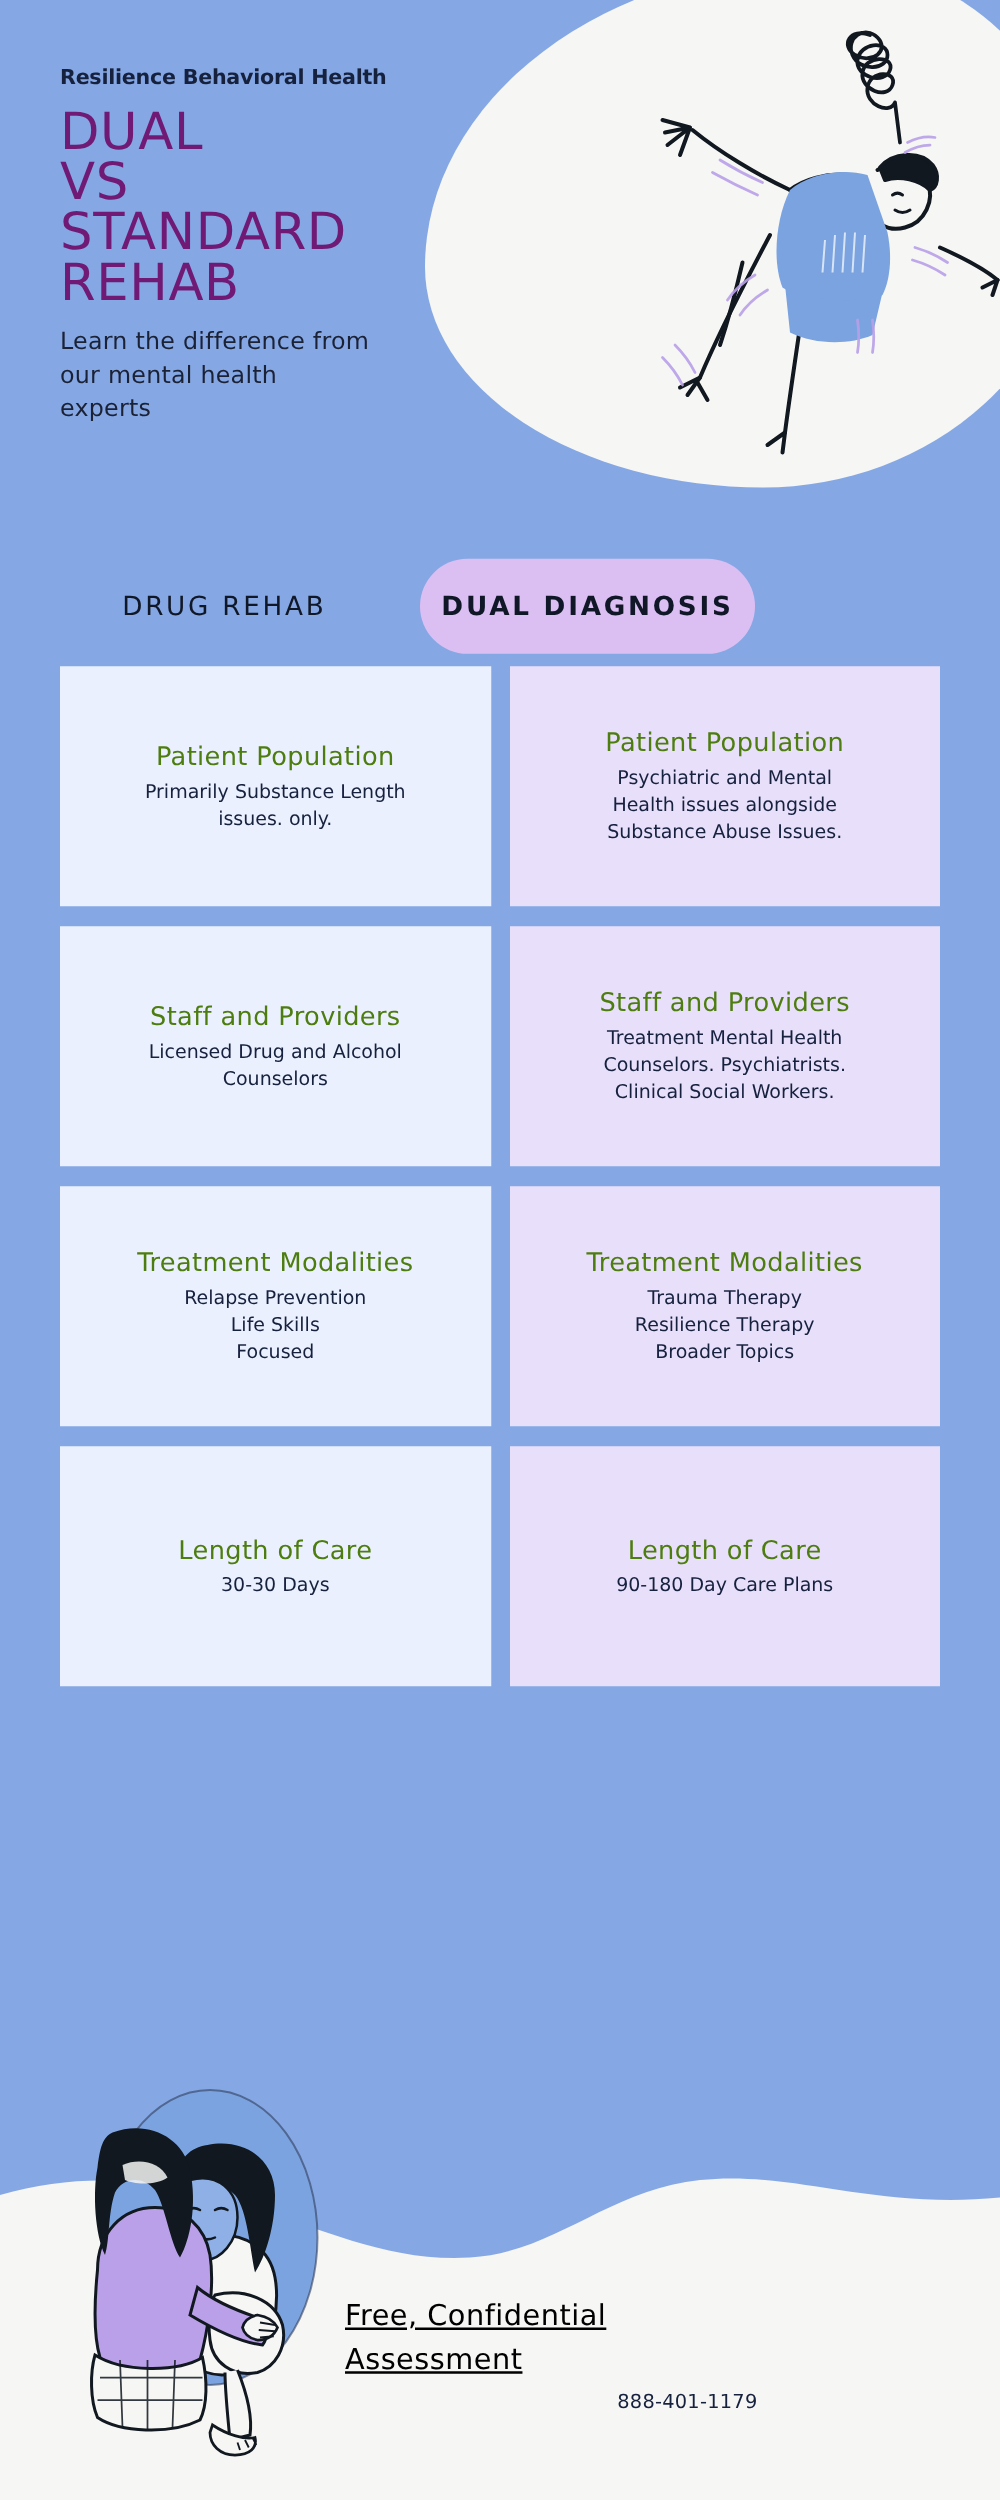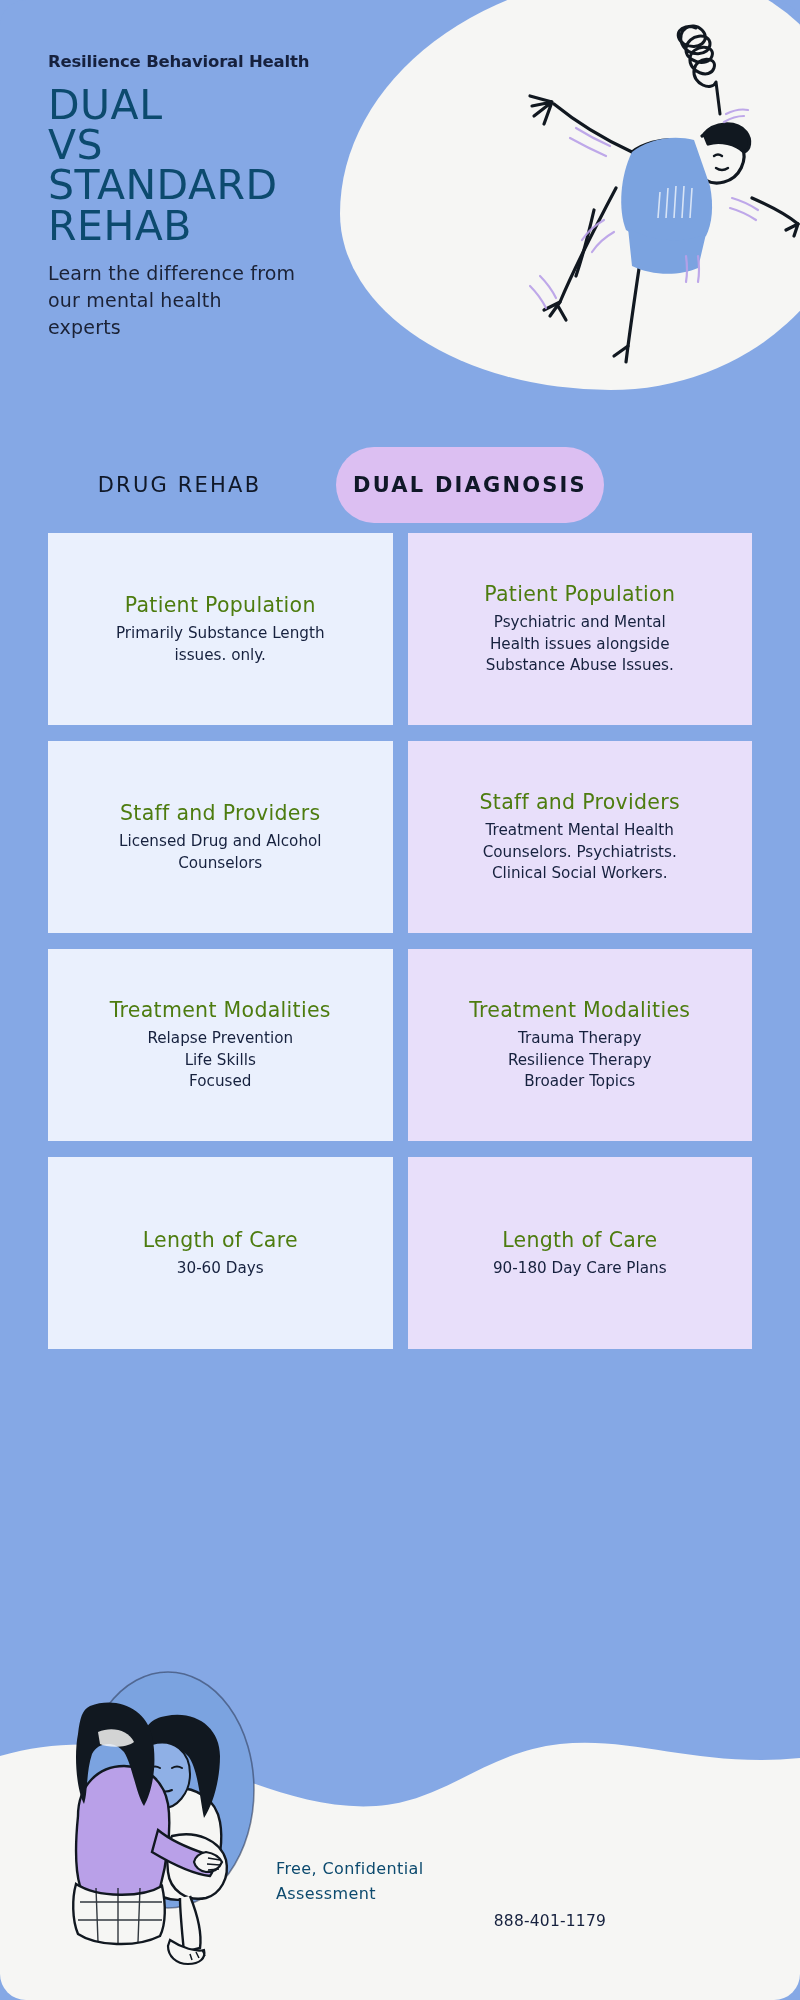--- a/index.html
+++ b/index.html
@@ -11,21 +11,20 @@
     font-family:"DejaVu Sans", sans-serif;
     overflow:hidden;
   }
 
   #infographic {
     position:relative;
     width:800px;
     height:2000px;
     background:#85a8e5;
     overflow:hidden;
-    border-radius:26px;
   }
 
   
   .hero-blob {
     position:absolute;
     top:-30px;
     right:-60px;
     width:520px;
     height:420px;
     background:#f6f6f4;
@@ -58,21 +57,21 @@
     color:#16213e;
     margin-bottom:14px;
   }
 
   .headline {
     font-family:"DejaVu Sans", sans-serif;
     font-weight:normal;
     font-size:41px;
     line-height:0.98;
     letter-spacing:0.5px;
-    color:#0c4a6e;
+    color:#701a75;
     text-transform:uppercase;
   }
   .headline div { display:block; }
 
   .subhead {
     margin-top:14px;
     font-family:"DejaVu Sans", sans-serif;
     font-size:19px;
     line-height:1.42;
     color:#1b2236;
@@ -168,24 +167,25 @@
     z-index:4;
   }
   .footer-text {
     position:absolute;
     left:276px;
     bottom:70px;
     z-index:5;
     width:330px;
   }
   .cta-line {
-    font-size:16px;
+    font-size:23px;
     line-height:1.52;
-    color:#0c4a6e;
+    color:#000000;
     letter-spacing:0.4px;
+    text-decoration:underline;
   }
   .cta-phone {
     margin-top:6px;
     font-size:15.5px;
     color:#16213e;
     letter-spacing:0.2px;
     text-align:right;
   }
 </style>
 </head>
@@ -315,21 +315,21 @@
           <span>Resilience Therapy</span>
           <span>Broader Topics</span>
         </div>
       </div>
     </div>
 
     <div class="grid-row">
       <div class="cell left">
         <div class="cell-title">Length of Care</div>
         <div class="cell-body">
-          <span>30-60 Days</span>
+          <span>30-30 Days</span>
         </div>
       </div>
       <div class="cell right">
         <div class="cell-title">Length of Care</div>
         <div class="cell-body">
           <span>90-180 Day Care Plans</span>
         </div>
       </div>
     </div>
 

